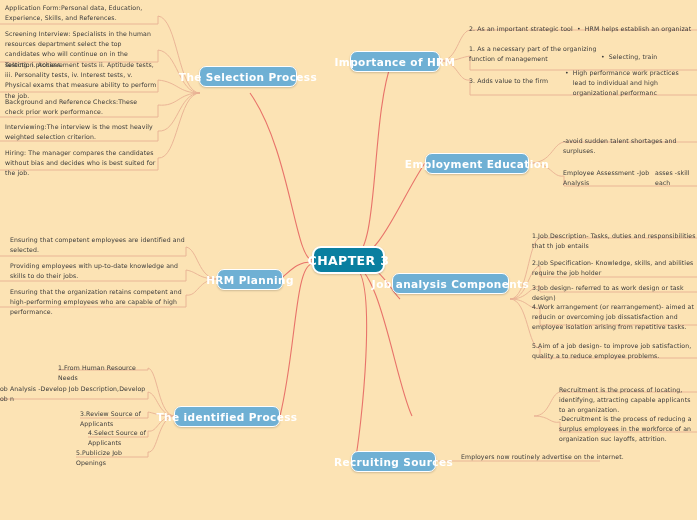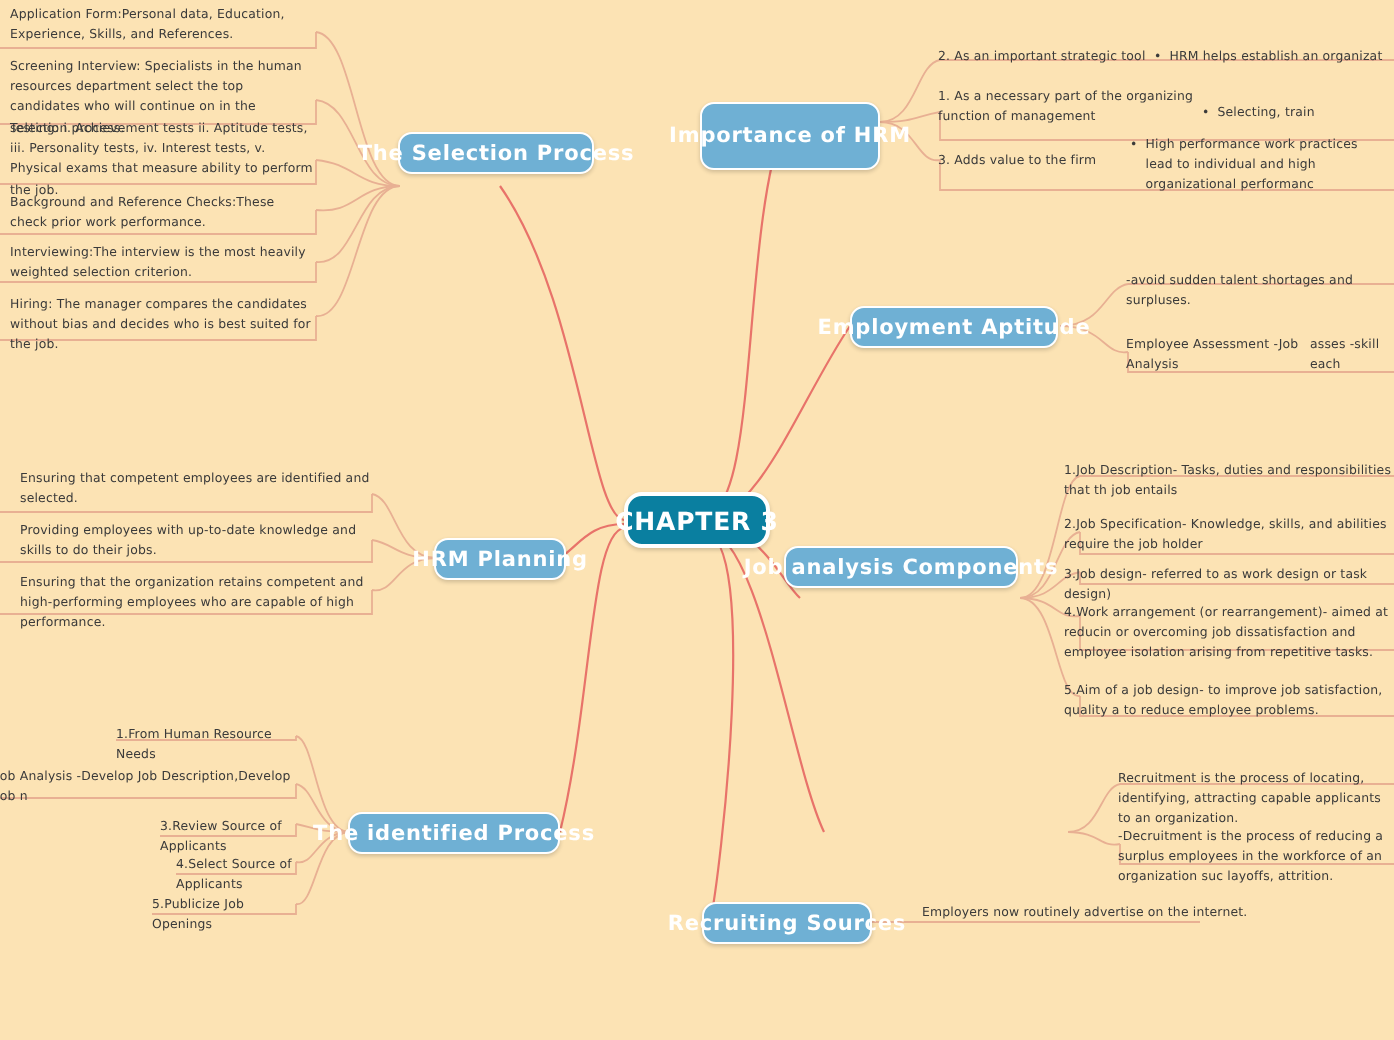--- a/index.html
+++ b/index.html
@@ -137,26 +137,26 @@
   </svg>
 
   <div class="node center" style="left:312px;top:246px;width:73px;height:28px;">
     <span>CHAPTER 3</span>
   </div>
 
   <div class="node branch" style="left:199px;top:66px;width:98px;height:21px;">
     <span>The Selection Process</span>
   </div>
 
-  <div class="node branch" style="left:350px;top:51px;width:90px;height:34px;">
+  <div class="node branch" style="left:350px;top:51px;width:90px;height:21px;">
     <span>Importance of HRM</span>
   </div>
 
   <div class="node branch" style="left:425px;top:153px;width:104px;height:21px;">
-    <span>Employment Aptitude</span>
+    <span>Employment Education</span>
   </div>
 
   <div class="node branch" style="left:217px;top:269px;width:66px;height:21px;">
     <span>HRM Planning</span>
   </div>
 
   <div class="node branch" style="left:392px;top:273px;width:117px;height:21px;">
     <span>Job analysis Components</span>
   </div>
 

